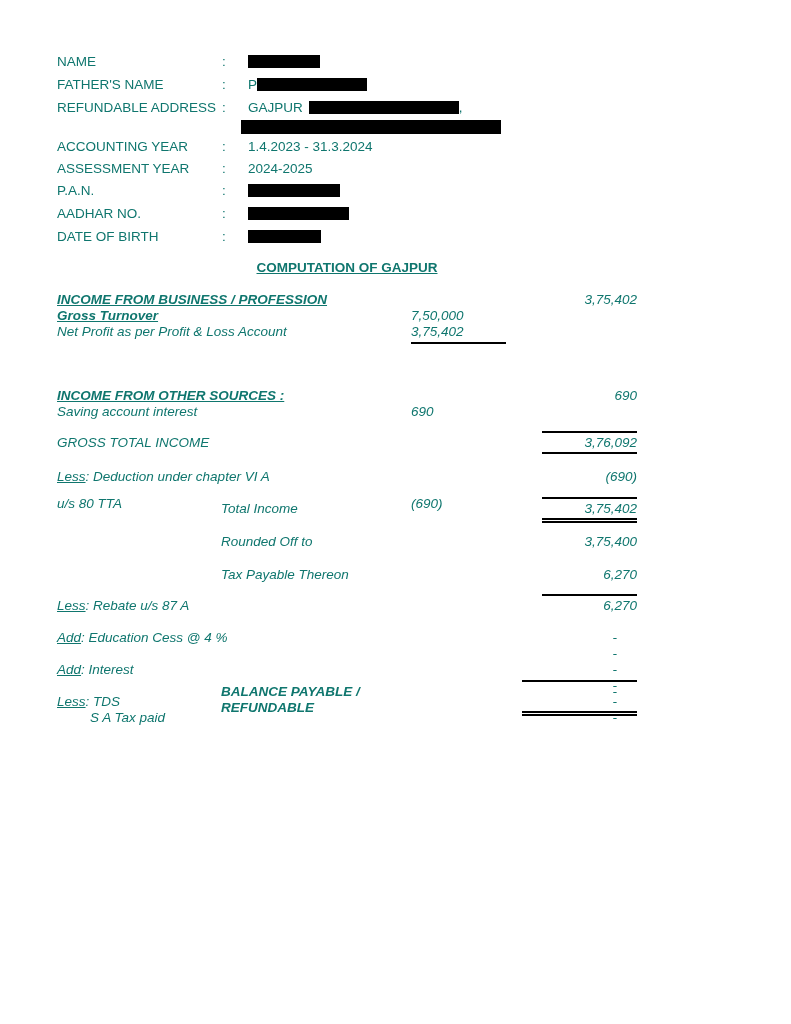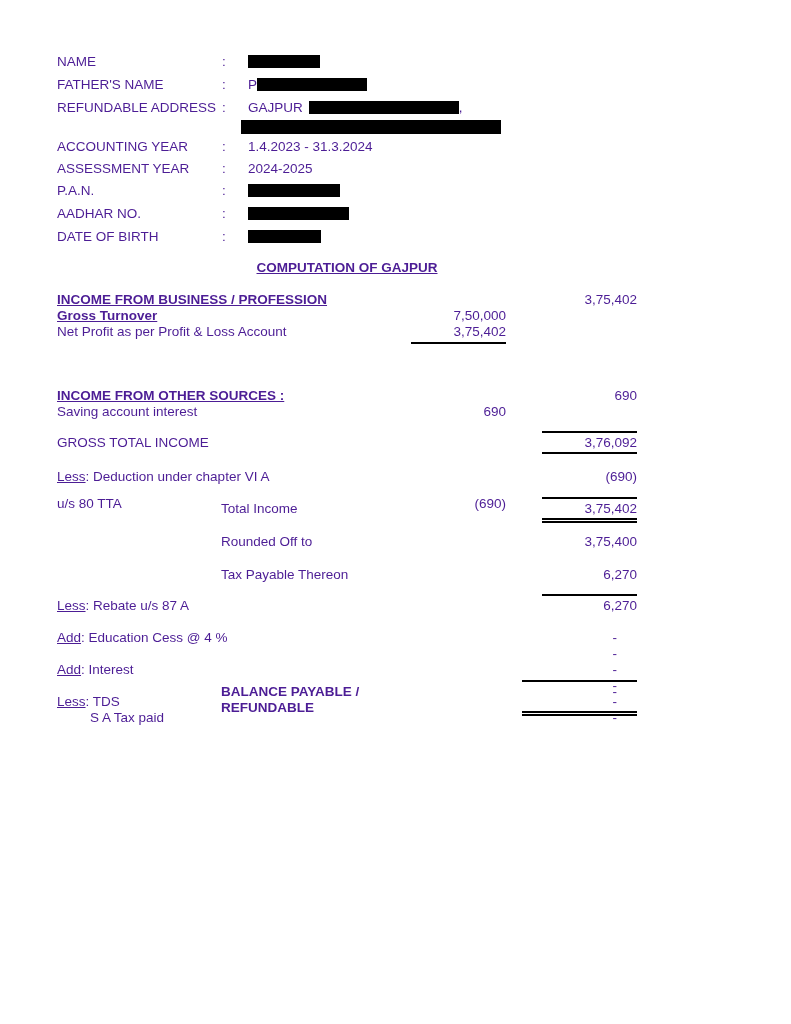--- a/index.html
+++ b/index.html
@@ -2,44 +2,44 @@
 <html><head>
 <meta charset="utf-8">
 <style>
   html,body{margin:0;padding:0;background:#ffffff;}
   .page{
     position:relative;
     width:791px;height:1024px;
     background:#ffffff;
     font-family:"Liberation Sans", sans-serif;
     font-size:13.5px;
-    color:#4c1d95;
+    color:#0f766e;
     overflow:hidden;
   }
   
   .hdr{position:absolute;top:50px;left:57px;width:580px;}
   .h-row{display:flex;align-items:center;}
   .h-label{width:165px;}
   .h-sep{width:26px;}
   .h-value{flex:1;display:flex;align-items:center;}
   .bar{display:inline-block;height:13px;background:#000000;}
   
   .doc-title{
     position:absolute;top:260px;left:57px;width:580px;
     text-align:center;font-weight:bold;
   }
   .u{text-decoration:underline;}
   .bu{font-weight:bold;text-decoration:underline;}
   
   .c-row{
     position:absolute;left:57px;width:580px;
-    display:flex;line-height:16px;
+    display:flex;line-height:16px;font-style:italic;
   }
   .lab{flex:1;}
-  .mid{width:95px;text-align:right;}
+  .mid{width:95px;text-align:left;}
   .spc{width:36px;}
   .rt{width:95px;text-align:right;}
   .ind{padding-left:164px;}
   .ind-sm{padding-left:33px;}
   .bold{font-weight:bold;}
   .pad-top{padding-top:4px;}
   .mid.ul{border-bottom:2px solid #000;padding-bottom:2px;}
   .rt.box{border-top:2px solid #000;border-bottom:2px solid #000;padding:2px 0 1px;}
   .rt.topline{border-top:2px solid #000;padding-top:2px;}
   .rt.grand{border-top:2px solid #000;border-bottom:5px double #000;padding:2px 0 1px;}

